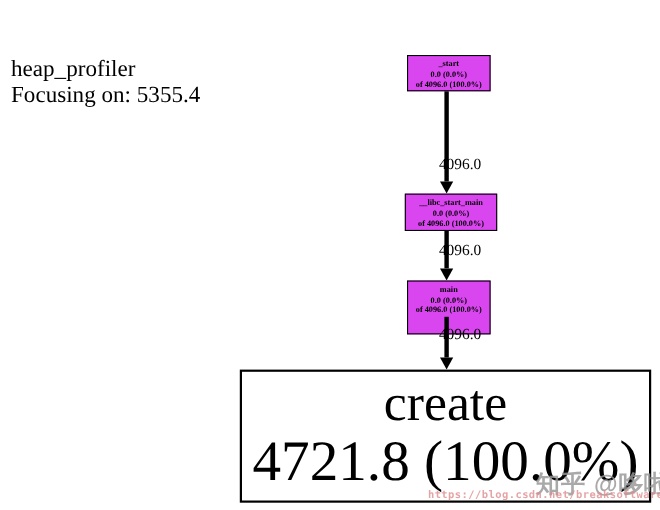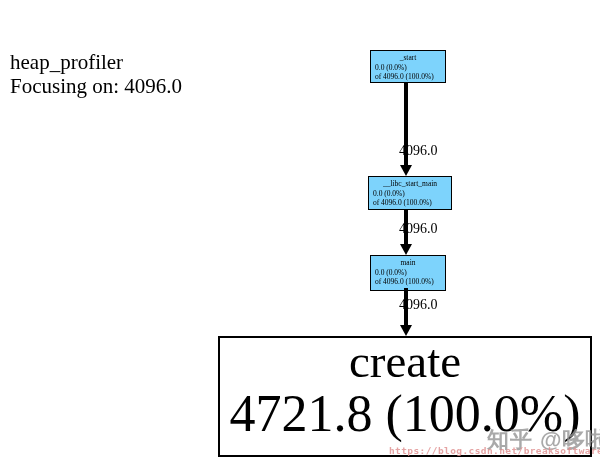--- a/index.html
+++ b/index.html
@@ -7,28 +7,28 @@
     position:relative; width:600px; height:464px; background:#ffffff;
     font-family:"Liberation Serif","DejaVu Serif",serif; color:#000;
     overflow:hidden;
   }
   
   .header { position:absolute; left:10px; top:2px; font-size:21px; line-height:24px;margin-top:48px; }
   .header div { white-space:nowrap; }
 
   
   .node {
-    position:absolute; background:#7dd3fc; border:1.5px solid #000;
-    box-sizing:border-box; font-size:7.5px; line-height:9.5px; padding:2px 4px 1px 4px;
+    position:absolute; background:#d946ef; border:1.5px solid #000;
+    box-sizing:border-box; font-size:7.5px; line-height:9.5px; padding:2px 4px 1px 4px;font-weight:bold;
   }
   .node .nname { text-align:center; white-space:nowrap; }
-  .node .nval  { text-align:left; white-space:nowrap; }
+  .node .nval  { text-align:center; white-space:nowrap; }
   .n1 { left:370px; top:50px;  width:76px; height:33px; }
   .n2 { left:368px; top:176px; width:84px; height:34px; }
-  .n3 { left:370px; top:255px; width:76px; height:36px; }
+  .n3 { left:370px; top:255px; width:76px; height:49px; }
 
   
   .edge-line { position:absolute; left:404px; width:4px; background:#000; }
   .el1 { top:83px;  height:82px; }
   .el2 { top:210px; height:34px; }
   .el3 { top:288px; height:37px; }
   .arrowhead {
     position:absolute; left:400px; width:0; height:0;
     border-left:6px solid transparent; border-right:6px solid transparent;
     border-top:11px solid #000;
@@ -38,21 +38,21 @@
   .ah3 { top:325px; }
   .edge-label { position:absolute; left:399px; font-size:14px; line-height:16px; white-space:nowrap; }
   .lb1 { top:143px; }
   .lb2 { top:221px; }
   .lb3 { top:297px; }
 
   
   .create-box {
     position:absolute; left:218px; top:336px; width:374px; height:121px;
     border:2px solid #000; box-sizing:border-box; background:#fff;
-    display:flex; flex-direction:column; align-items:center; 
+    display:flex; flex-direction:column; align-items:center; justify-content:center;
   }
   .create-name  { font-size:47px; line-height:1.02; white-space:nowrap; }
   .create-value { font-size:52px; line-height:1.08; white-space:nowrap; }
 
   
   .wm-zhihu {
     position:absolute; left:487px; top:425px; font-size:22px; font-weight:bold;
     color:rgba(150,150,150,0.82); letter-spacing:1px; white-space:nowrap; z-index:5;
     font-family:"Liberation Sans","DejaVu Sans",sans-serif;
   }
@@ -62,21 +62,21 @@
     font-family:"DejaVu Sans Mono","Liberation Mono",monospace;
   }
 </style>
 </head>
 <body>
 
 <div class="canvas">
 
   <div class="header">
     <div>heap_profiler</div>
-    <div>Focusing on: 4096.0</div>
+    <div>Focusing on: 5355.4</div>
   </div>
 
   <div class="node n1">
     <div class="nname">_start</div>
     <div class="nval">0.0 (0.0%)</div>
     <div class="nval">of 4096.0 (100.0%)</div>
   </div>
 
   <div class="edge-line el1"></div>
   <div class="arrowhead ah1"></div>

